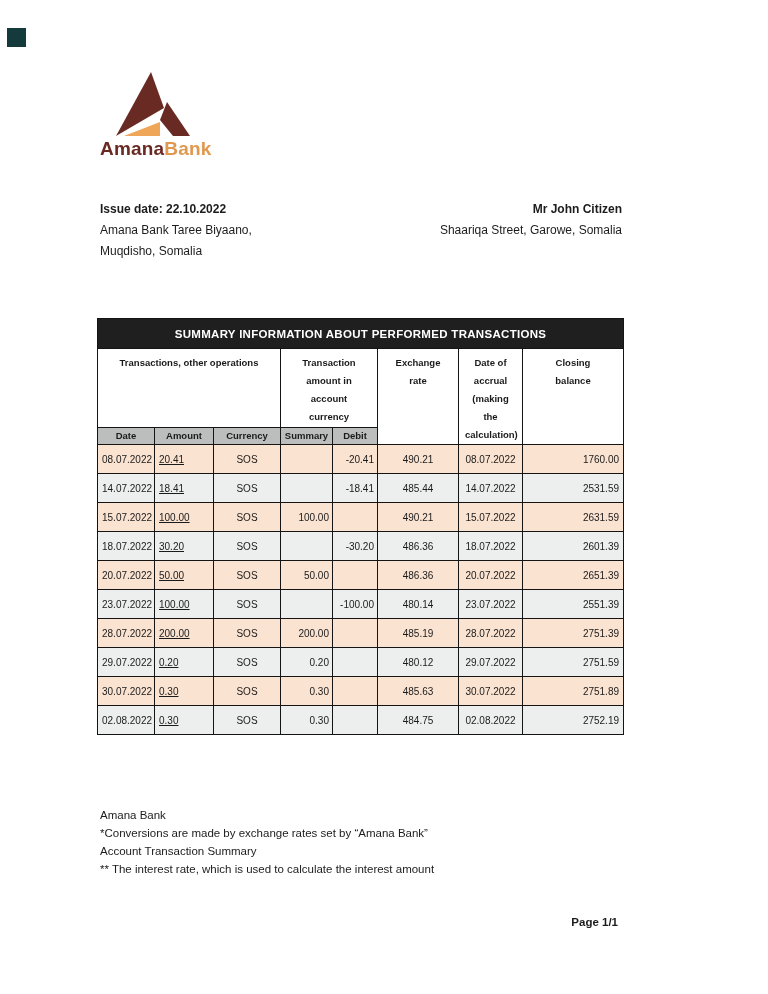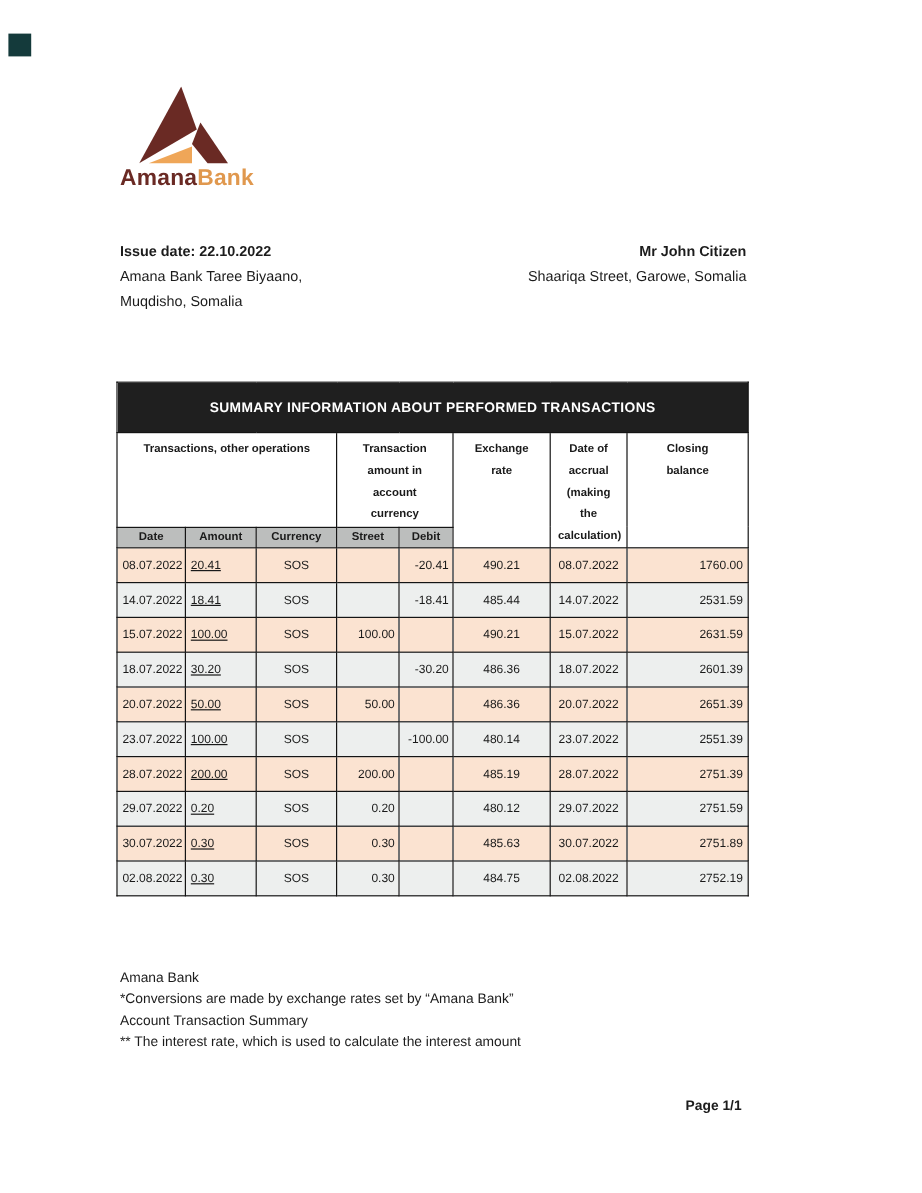--- a/index.html
+++ b/index.html
@@ -27,21 +27,21 @@
   .recipient .bold { font-weight:bold; }
 
   table.txn {
     position:absolute; left:97px; top:318px; width:526px;
     border-collapse:collapse; table-layout:fixed;
     font-size:9.5px; color:#1a1a1a;
   }
   table.txn th, table.txn td { border:1px solid #141414; overflow:hidden; }
   th.title-bar {
     background:#1f1f1f; color:#ffffff; font-size:11.5px; font-weight:bold;
-    letter-spacing:0.3px; height:42px; text-align:center; border:2px solid #141414;
+    letter-spacing:0.3px; height:30px; text-align:center; border:2px solid #141414;
   }
   tr.group-row th {
     background:#ffffff; font-weight:bold; vertical-align:top; text-align:center;
     line-height:18px; padding-top:5px; height:74px;
   }
   th.gh-trans  { padding-left:10px; padding-right:10px; }
   th.gh-amt    { padding-left:15px; padding-right:15px; }
   th.gh-exch   { padding-left:10px; padding-right:10px; }
   th.gh-accr   { padding-left:6px;  padding-right:6px; }
   th.gh-close  { padding-left:16px; padding-right:16px; }
@@ -107,21 +107,21 @@
       <th class="gh-trans" colspan="3">Transactions, other operations</th>
       <th class="gh-amt" colspan="2">Transaction amount in account currency</th>
       <th class="gh-exch" rowspan="2">Exchange rate</th>
       <th class="gh-accr" rowspan="2">Date of accrual (making the calculation)</th>
       <th class="gh-close" rowspan="2">Closing balance</th>
     </tr>
     <tr class="sub-row">
       <th>Date</th>
       <th>Amount</th>
       <th>Currency</th>
-      <th>Street</th>
+      <th>Summary</th>
       <th>Debit</th>
     </tr>
   </thead>
   <tbody>
       <tr>
         <td class="c0">08.07.2022</td>
         <td class="c1">20.41</td>
         <td class="c2">SOS</td>
         <td class="c3"></td>
         <td class="c4">-20.41</td>

